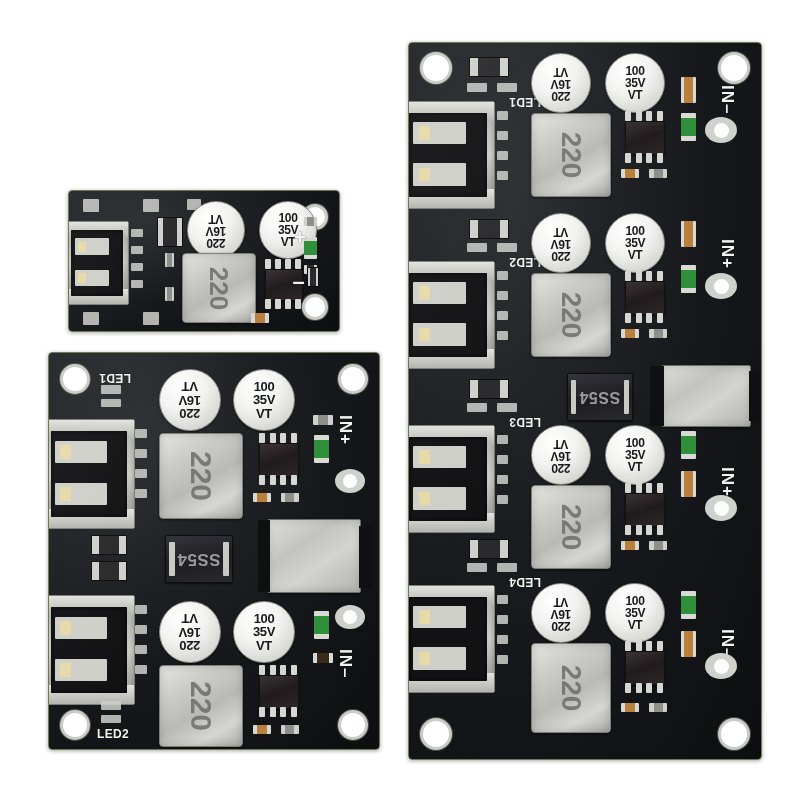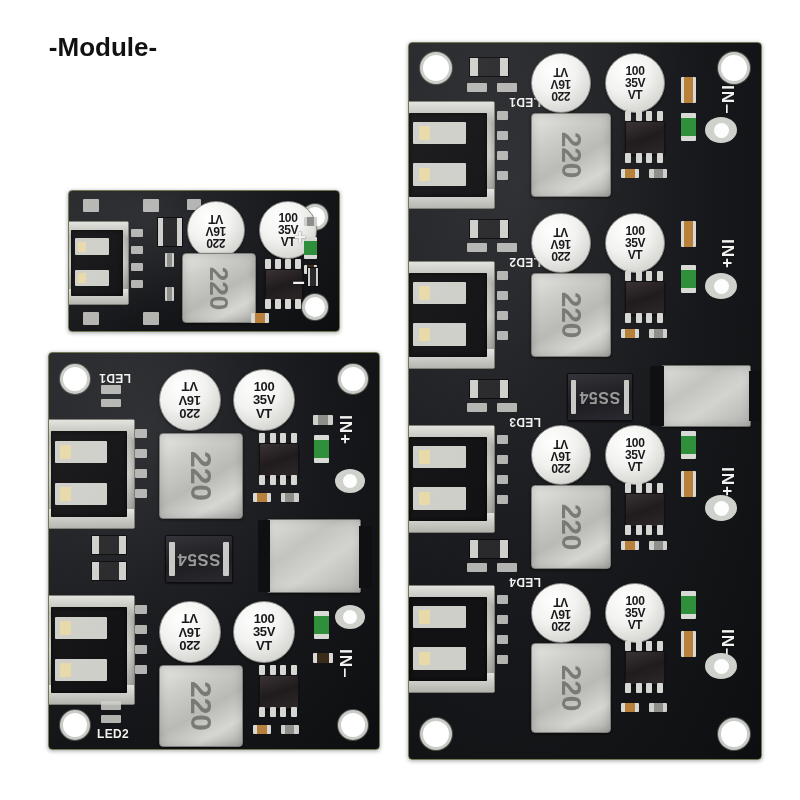--- a/index.html
+++ b/index.html
@@ -177,21 +177,20 @@
 
   
   .mark{position:absolute;background:#cfcfcb;opacity:.85;border-radius:1px;}
 </style>
 </head>
 <body>
 
 <div class="stage">
 
   <div class="logo">
-    <div class="logo-sub">-Module-</div>
   </div>
 
   <div class="pcb" id="b1" style="left:68px;top:190px;width:270px;height:140px;">
 
     <div class="hole" style="right:14px;top:16px;width:20px;height:20px;"></div>
     <div class="hole" style="right:14px;bottom:14px;width:20px;height:20px;"></div>
 
     <div class="usb" style="left:-4px;top:30px;width:62px;height:82px;">
       <div class="lip" style="top:0;"></div>
       <div class="lip" style="bottom:0;"></div>

